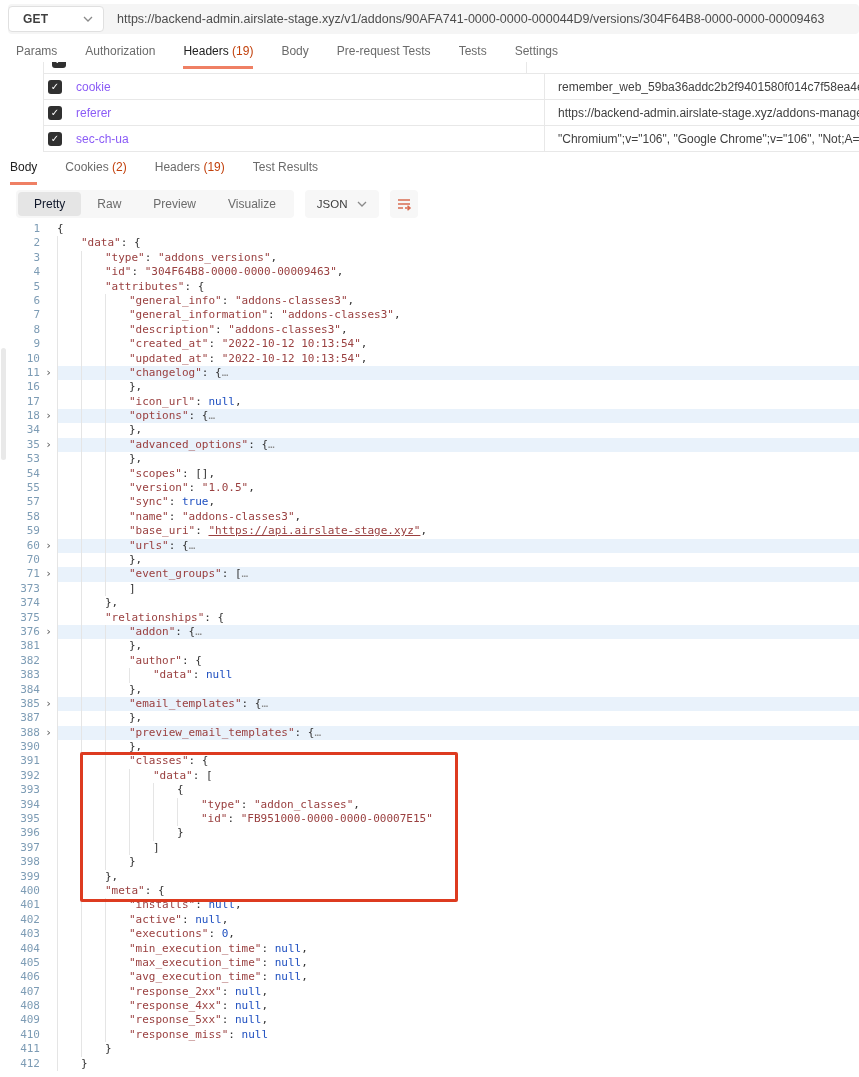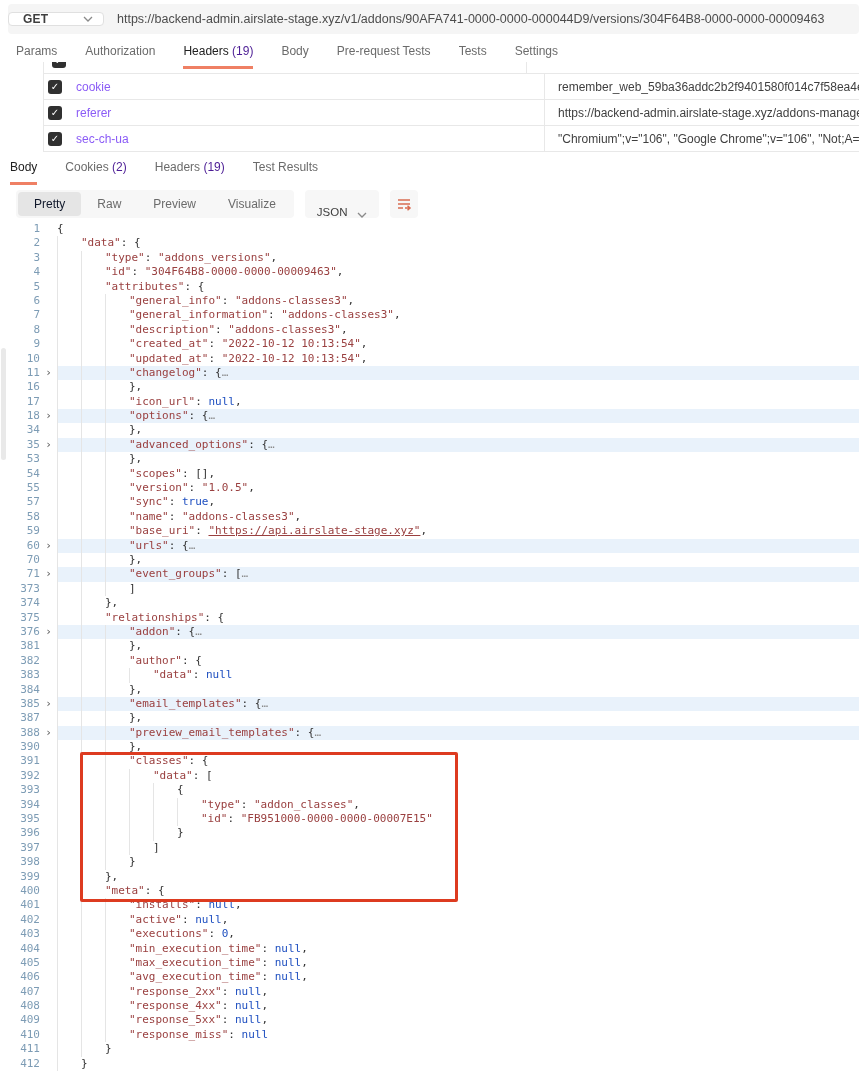--- a/index.html
+++ b/index.html
@@ -2,34 +2,34 @@
 <html><head>
 <meta charset="utf-8">
 <style>
   * { margin:0; padding:0; box-sizing:border-box; }
   html,body { width:859px; height:1077px; background:#fff; overflow:hidden;
               font-family:"Liberation Sans", sans-serif; position:relative; }
 
   
   .urlbar { position:absolute; top:4px; left:8px; width:851px; height:30px;
             background:#f5f5f5; border-radius:4px; display:flex; align-items:center; }
-  .method-box { width:96px; height:14px; background:#fff; border:1px solid #e0e0e0;
+  .method-box { width:96px; height:26px; background:#fff; border:1px solid #e0e0e0;
                 border-radius:4px; display:flex; align-items:center; padding:0 10px 0 14px;
                 justify-content:space-between; cursor:pointer; }
   .method-box .m { font-size:12px; font-weight:bold; color:#3f3f3f; letter-spacing:.2px; }
   .chev { width:10px; height:6px; }
   .url-text { flex:1; font-size:12.5px; color:#4c4c4c; padding-left:13px; white-space:nowrap;
               overflow:hidden; }
 
   
   .tabs { position:absolute; display:flex; gap:28px; }
   #req-tabs  { top:44px; left:16px; }
   #resp-tabs { top:160px; left:10px; }
   .tab { font-size:12px; color:#6b6b6b; padding-bottom:8px; cursor:pointer; white-space:nowrap; }
-  .tab .cnt { color:#4c1d95; }
+  .tab .cnt { color:#c2410c; }
   .tab.active { color:#212121; border-bottom:3px solid #ef8064; }
 
   
   .htable { position:absolute; top:62px; left:43px; right:0; border-left:1px solid #e8e8e8; }
   .hrow { display:flex; align-items:center; height:26px; border-bottom:1px solid #e8e8e8; }
   .hrow.partial { height:12px; overflow:hidden; position:relative; }
   .hrow.partial .cb { position:absolute; top:-8px; left:4px; }
   .cb { width:14px; height:14px; background:#303030; border-radius:3px; margin-left:4px;
         color:#fff; font-size:10px; line-height:14px; text-align:center; cursor:pointer;
         flex:0 0 14px; }
@@ -37,21 +37,21 @@
   .hval { flex:1; border-left:1px solid #e8e8e8; padding-left:13px; font-size:12px;
           color:#3f3f3f; white-space:nowrap; overflow:hidden; height:100%;
           display:flex; align-items:center; }
 
   
   .toolbar { position:absolute; top:190px; left:16px; display:flex; align-items:center; gap:11px; }
   .seg { display:flex; background:#f7f7f7; border-radius:4px; padding:2px; height:28px; }
   .seg .opt { font-size:12px; color:#6b6b6b; padding:0 16px; display:flex; align-items:center;
               border-radius:4px; cursor:pointer; }
   .seg .opt.active { background:#e5e5e5; color:#0f172a; }
-  .json-dd { background:#f7f7f7; border-radius:4px; height:28px; display:flex; align-items:flex-end;
+  .json-dd { background:#f7f7f7; border-radius:4px; height:28px; display:flex; align-items:center;
              gap:9px; padding:0 12px; font-size:11.5px; color:#3d3d3d; cursor:pointer; }
   .beautify { background:#f7f7f7; border-radius:4px; height:28px; width:28px; display:flex;
               align-items:center; justify-content:center; cursor:pointer; }
 
   
   .code { position:absolute; top:222px; left:0; right:0; bottom:0; overflow:hidden;
           font-family:"DejaVu Sans Mono", monospace; font-size:11px; }
   .crow { display:flex; height:14.4px; line-height:14.4px; }
   .ln { width:40px; text-align:right; color:#7d9cb5; flex:0 0 40px; }
   .fold { width:17px; flex:0 0 17px; text-align:center; color:#555; font-size:11px;

